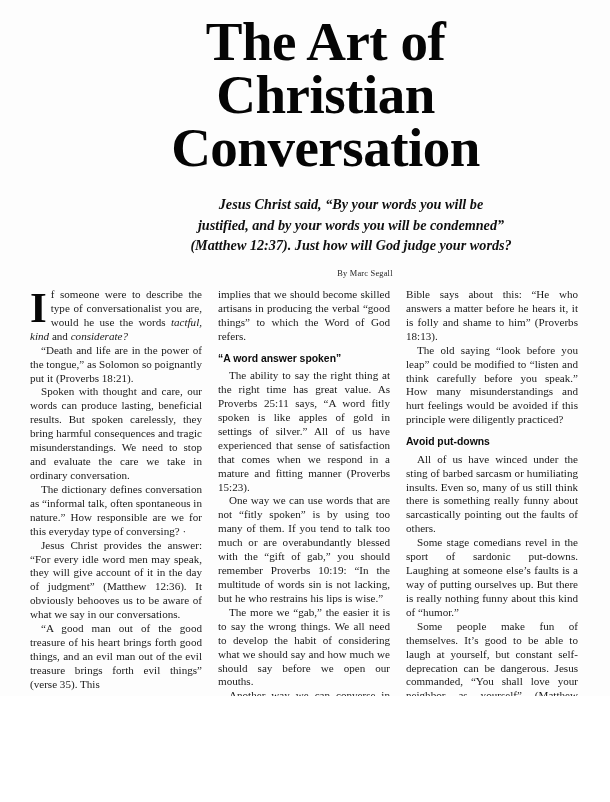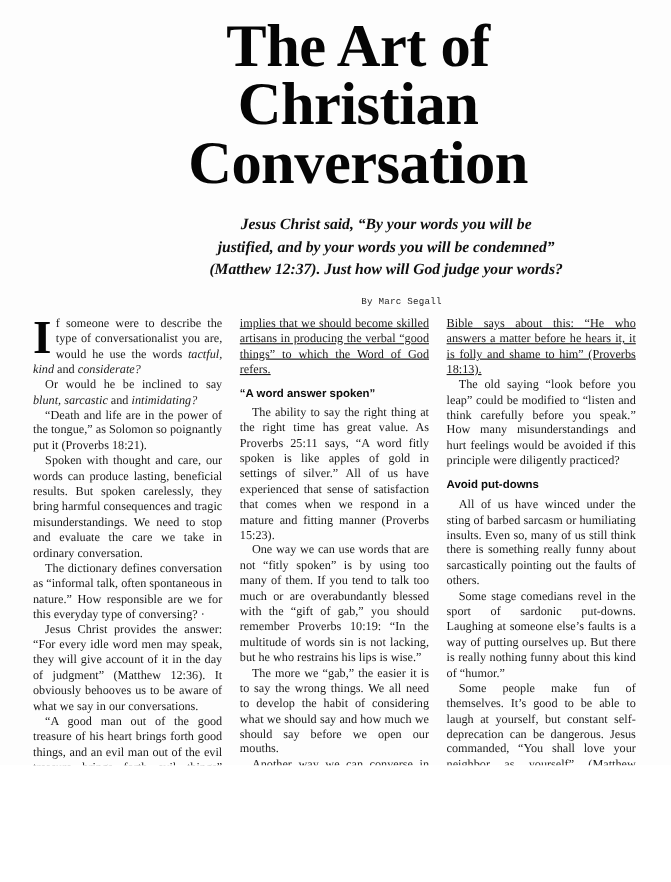--- a/index.html
+++ b/index.html
@@ -54,21 +54,21 @@
     line-height: 1.42;
     text-align: center;
     color: #101010;
   }
   .deck .deck-line { display: block; white-space: nowrap; text-align: center; }
 
   .byline {
     margin-top: 14px;
     padding-left: 118px;
     text-align: center;
-    font-family: Liberation Mono, monospace;
+    font-family: Liberation Serif, serif;
     font-size: 8.4px;
     letter-spacing: 0.2px;
     color: #242424;
   }
 
   
   .columns {
     position: absolute;
     top: 288px;
     left: 0;
@@ -83,21 +83,21 @@
     line-height: 1.255;
     text-align: justify;
     text-justify: inter-word;
     hyphens: none;
     color: #181818;
   }
   .col p {
     margin: 0;
     text-indent: 11px;
   }
-  .col p.noindent { text-indent: 0; text-decoration: underline; }
+  .col p.noindent { text-indent: 0; }
   .col p.drop-para {
     text-indent: 0;
   }
   .dropcap {
     float: left;
     font-family: "Liberation Serif", "DejaVu Serif", serif;
     font-weight: 700;
     font-size: 43px;
     line-height: 0.78;
     padding: 2px 4px 0 0;
@@ -163,21 +163,20 @@
       <span class="deck-line">Jesus Christ said, “By your words you will be</span>
       <span class="deck-line">justified, and by your words you will be condemned”</span>
       <span class="deck-line">(Matthew 12:37). Just how will God judge your words?</span>
     </div>
 
     <div class="byline">By Marc Segall</div>
 
     <div class="columns">
       <div class="col">
           <p class="drop-para"><span class="dropcap">I</span><span>f someone were to describe the type of conversationalist you are, would he use the words <em>tactful, kind</em> and <em>considerate?</em></span></p>
-          <p>Or would he be inclined to say <em>blunt, sarcastic</em> and <em>intimidating?</em></p>
           <p>“Death and life are in the power of the tongue,” as Solomon so poignantly put it (Proverbs 18:21).</p>
           <p>Spoken with thought and care, our words can produce lasting, beneficial results. But spoken carelessly, they bring harmful consequences and tragic misunderstandings. We need to stop and evaluate the care we take in ordinary conversation.</p>
           <p>The dictionary defines conversation as “informal talk, often spontaneous in nature.” How responsible are we for this everyday type of conversing? ·</p>
           <p>Jesus Christ provides the answer: “For every idle word men may speak, they will give account of it in the day of judgment” (Matthew 12:36). It obviously behooves us to be aware of what we say in our conversations.</p>
           <p>“A good man out of the good treasure of his heart brings forth good things, and an evil man out of the evil treasure brings forth evil things” (verse 35). This</p>
         </div>
       <div class="col">
           <p class="noindent">implies that we should become skilled artisans in producing the verbal “good things” to which the Word of God refers.</p>
           <h2 class="subhead">“A word answer spoken”</h2>
           <p>The ability to say the right thing at the right time has great value. As Proverbs 25:11 says, “A word fitly spoken is like apples of gold in settings of silver.” All of us have experienced that sense of satisfaction that comes when we respond in a mature and fitting manner (Proverbs 15:23).</p>

